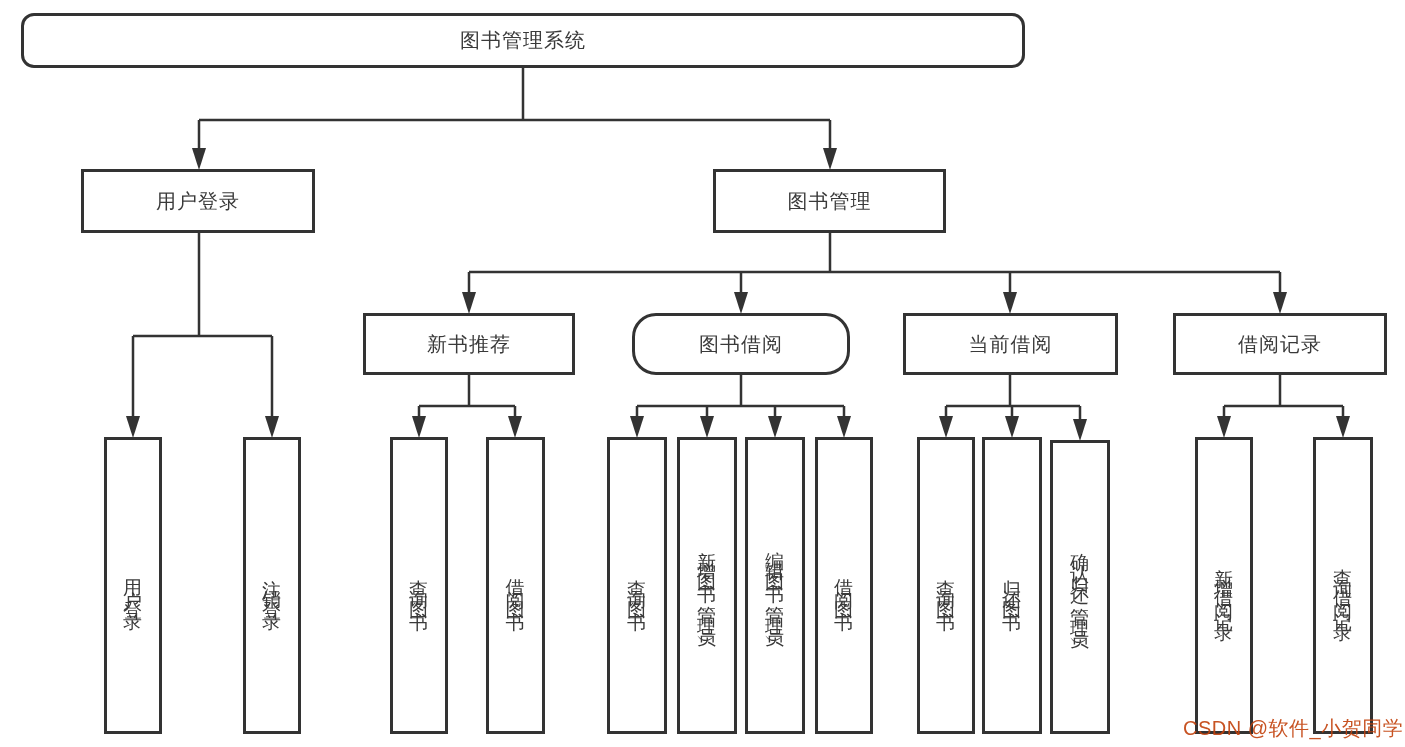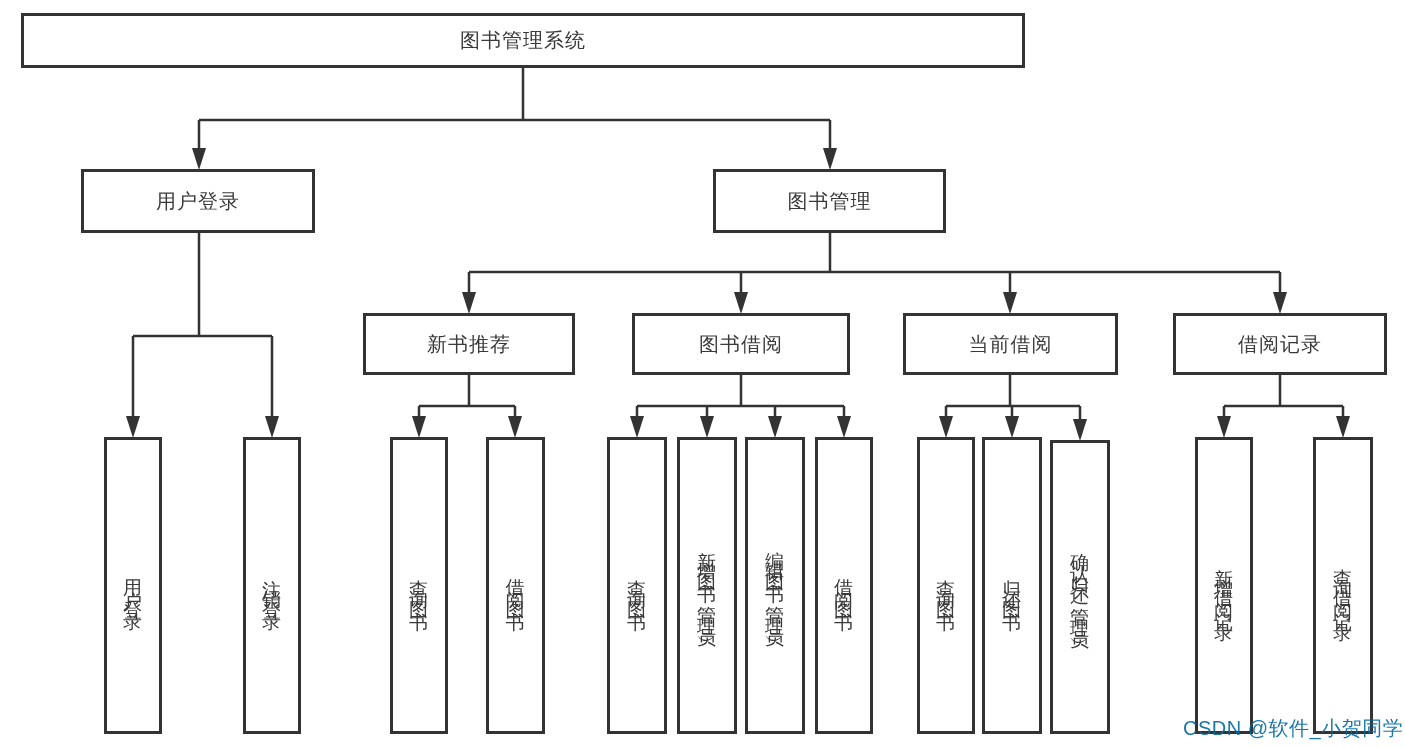--- a/index.html
+++ b/index.html
@@ -45,21 +45,21 @@
     text-orientation: mixed;
     letter-spacing: 11px;
     line-height: 1;
     font-size: 19px;
   }
   .watermark {
     position: absolute;
     left: 1183px;
     top: 715px;
     font-size: 20px;
-    color: #0369a1;
+    color: #c2410c;
     opacity: 0.9;
     z-index: 5;
     letter-spacing: 0.5px;
   }
 </style>
 </head>
 <body>
 
 <div class="stage">
 
@@ -89,35 +89,35 @@
       <polygon points="768,416 782,416 775,438"></polygon>
       <polygon points="837,416 851,416 844,438"></polygon>
       <polygon points="939,416 953,416 946,438"></polygon>
       <polygon points="1005,416 1019,416 1012,438"></polygon>
       <polygon points="1073,419 1087,419 1080,441"></polygon>
       <polygon points="1217,416 1231,416 1224,438"></polygon>
       <polygon points="1336,416 1350,416 1343,438"></polygon>
     </g>
   </svg>
 
-  <div class="node h" style="left:21px; top:13px; width:1004px; height:55px;">
+  <div class="node h" style="left:21px; top:13px; width:1004px; height:55px;border-radius:13px;">
     <span>图书管理系统</span>
   </div>
 
   <div class="node h" style="left:81px; top:169px; width:234px; height:64px;">
     <span>用户登录</span>
   </div>
   <div class="node h" style="left:713px; top:169px; width:233px; height:64px;font-family:Liberation Serif, serif;">
     <span>图书管理</span>
   </div>
 
   <div class="node h" style="left:363px; top:313px; width:212px; height:62px;align-items:center;">
     <span>新书推荐</span>
   </div>
-  <div class="node h" style="left:632px; top:313px; width:218px; height:62px;">
+  <div class="node h" style="left:632px; top:313px; width:218px; height:62px;border-radius:24px;">
     <span>图书借阅</span>
   </div>
   <div class="node h" style="left:903px; top:313px; width:215px; height:62px;">
     <span>当前借阅</span>
   </div>
   <div class="node h" style="left:1173px; top:313px; width:214px; height:62px;">
     <span>借阅记录</span>
   </div>
 
   <div class="node v" style="left:104px; top:437px; width:58px; height:297px;">

